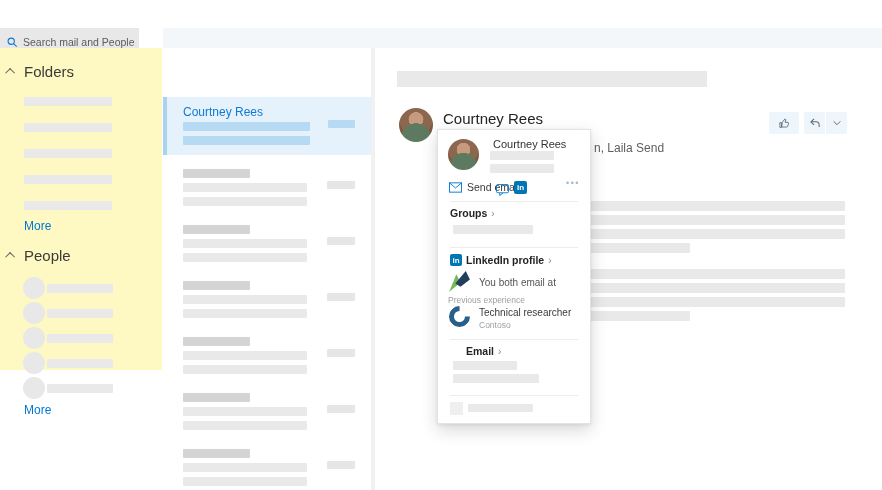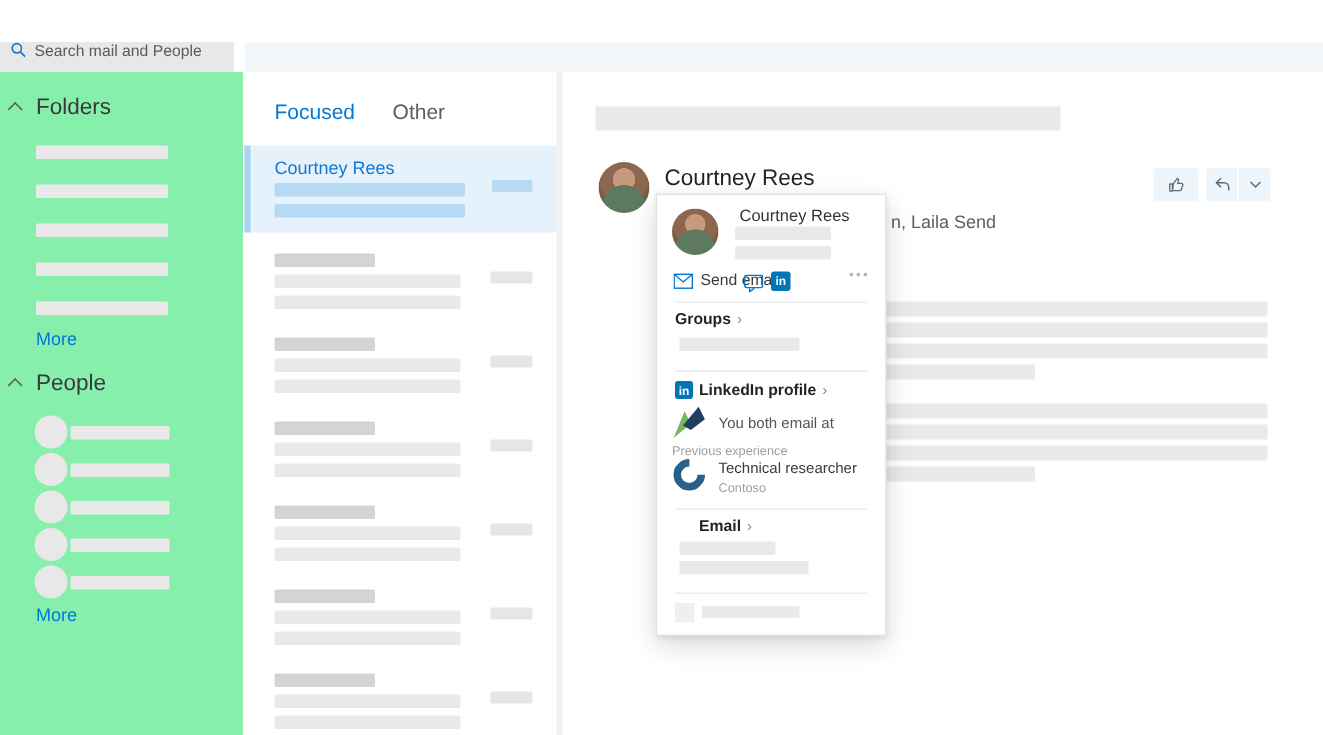--- a/index.html
+++ b/index.html
@@ -13,26 +13,26 @@
     display:grid; grid-template-columns:repeat(3,3px); grid-template-rows:repeat(3,3px);
     gap:2px; place-content:center; cursor:pointer; }
   .waffle span { background:#fff; width:3px; height:3px; }
   .brand { position:absolute; left:38px; top:0; line-height:28px; color:#fff; font-size:13px; }
   .brand-divider { position:absolute; left:104px; top:7px; width:1px; height:14px; background:#5a5a5a; }
   .appname { position:absolute; left:115px; top:0; line-height:28px; color:#fff; font-size:13px; }
   .me-avatar { position:absolute; left:849px; top:4px; width:21px; height:21px; border-radius:50%; background:#e9e9e9; }
 
   
   .band-right { position:absolute; left:163px; top:28px; width:719px; height:20px; background:#f3f7fa; }
-  .searchbox { position:absolute; left:0; top:28px; width:156px; height:20px; background:#e8e8e8;
-    display:flex; align-items:flex-start; gap:5px; padding-left:7px; cursor:text; }
+  .searchbox { position:absolute; left:0; top:28px; width:139px; height:20px; background:#e8e8e8;
+    display:flex; align-items:flex-end; gap:5px; padding-left:7px; cursor:text; }
   .searchbox .ph { font-size:10.5px; color:#5d5b59; }
 
   
-  .sidebar { position:absolute; left:0; top:48px; width:162px; height:442px; background:#86efac; }
+  .sidebar { position:absolute; left:0; top:48px; width:162px; height:322px; background:#fef9c3; }
   .side-head { position:absolute; left:8px; display:flex; align-items:center; gap:9px; cursor:pointer; }
   .side-head .lbl { font-size:15px; color:#3b3a39; }
   .chev-up { width:7px; height:7px; border-left:1.4px solid #605e5c; border-top:1.4px solid #605e5c;
     transform:rotate(45deg) translateY(2px); }
   .folders-head { top:15px; }
   .groups-head { top:199px; }
   .folder-skels { position:absolute; left:24px; top:49px; display:flex; flex-direction:column; gap:17px; }
   .folder-skels .skel { width:88px; height:9px; }
   .more-link { position:absolute; left:24px; font-size:12px; color:#0078d4; cursor:pointer; }
   .folders-more { top:171px; }
@@ -176,24 +176,20 @@
         <div class="group-row">
           <span class="circ"></span>
           <span class="skel"></span>
         </div>
 
     </div>
     <div class="more-link groups-more">More</div>
   </div>
 
   <div class="msglist">
-    <div class="tabs">
-      <span class="tab active">Focused</span>
-      <span class="tab">Other</span>
-    </div>
     <div class="sel-item">
       <div class="sender">Courtney Rees</div>
       <div class="b1"></div>
       <div class="b2"></div>
       <div class="time"></div>
     </div>
     <div class="msg-items">
 
         <div class="msg-item">
           <span class="nm"></span>

